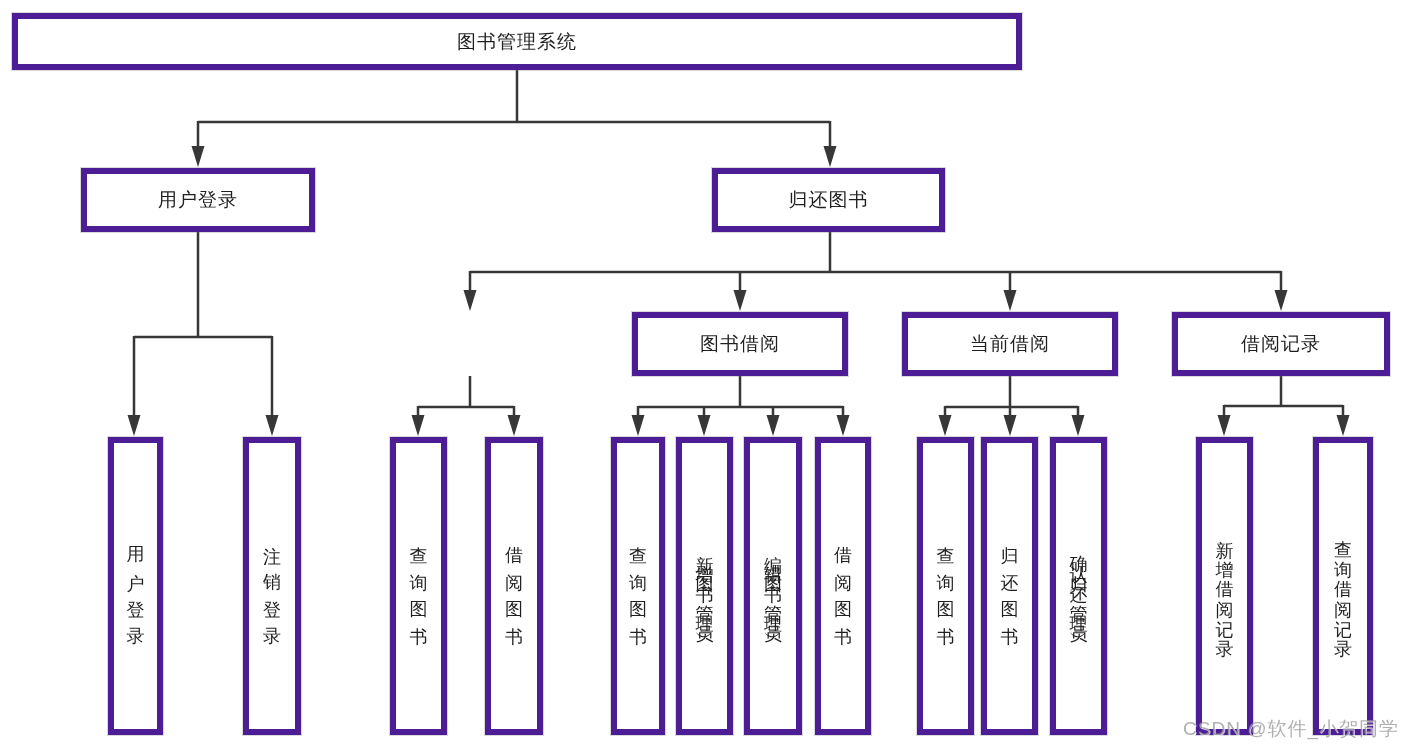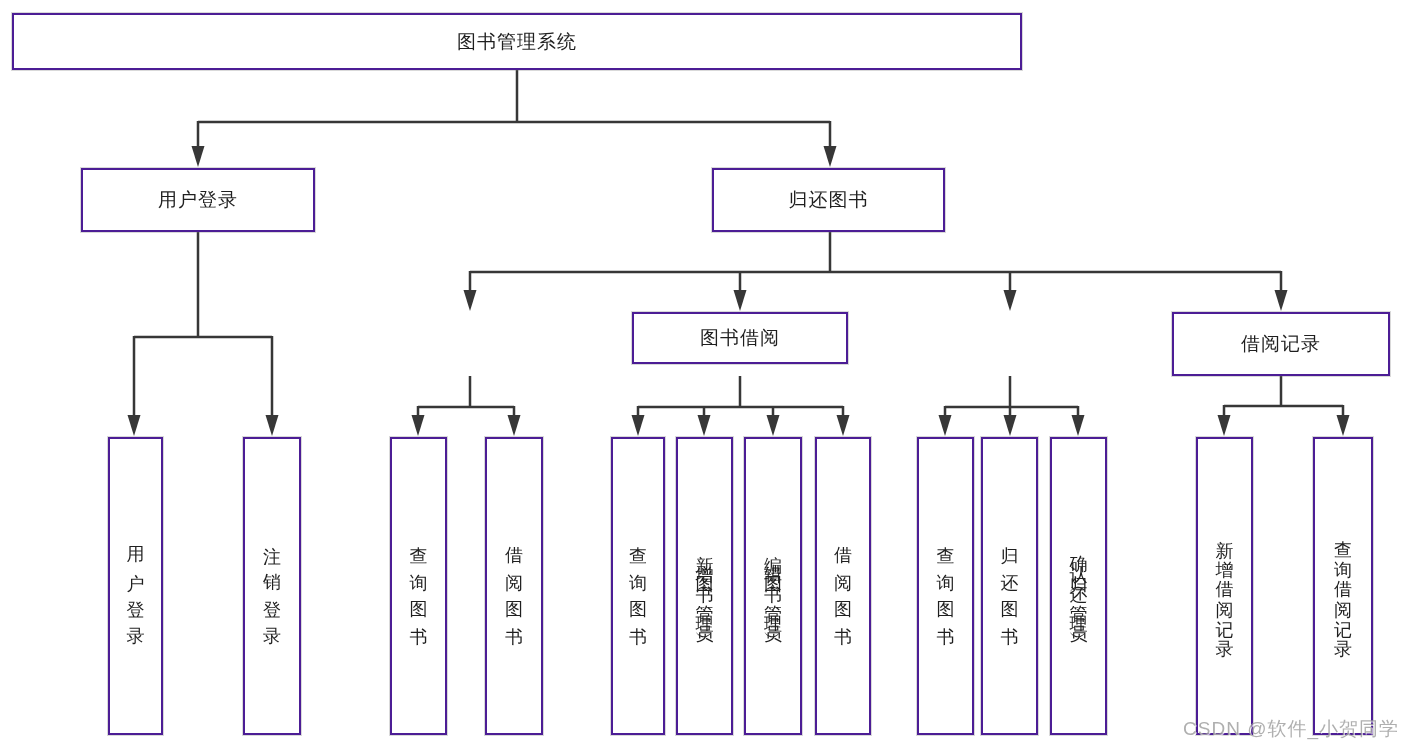--- a/index.html
+++ b/index.html
@@ -3,21 +3,21 @@
 <meta charset="utf-8">
 <style>
   html,body{margin:0;padding:0;background:#ffffff;}
   #canvas{
     position:relative;width:1405px;height:747px;background:#ffffff;overflow:hidden;
     font-family:"Liberation Sans","DejaVu Sans",sans-serif;
   }
   #wires{position:absolute;left:0;top:0;z-index:1;}
   .node{
     position:absolute;box-sizing:border-box;background:#ffffff;
-    border:2px solid #4c1d95;z-index:2;
+    border:6px solid #4c1d95;z-index:2;
     display:flex;align-items:center;justify-content:center;
     box-shadow:0 0 0 1px rgba(120,120,120,0.28);
   }
   .hlbl{
     font-size:19px;color:#1f1f1f;letter-spacing:1px;white-space:nowrap;
   }
   .vtext{
     writing-mode:vertical-rl;text-orientation:mixed;
     font-size:18px;color:#1f1f1f;line-height:1;white-space:nowrap;
   }
@@ -71,22 +71,25 @@
     <span class="hlbl">图书管理系统</span>
   </div>
 
   <div class="node" style="left:81px;top:168px;width:234px;height:64px">
     <span class="hlbl">用户登录</span>
   </div>
   <div class="node" style="left:712px;top:168px;width:233px;height:64px">
     <span class="hlbl">归还图书</span>
   </div>
 
-  <div class="node" style="left:632px;top:312px;width:216px;height:52px">
+  <div class="node" style="left:632px;top:312px;width:216px;height:64px">
     <span class="hlbl">图书借阅</span>
+  </div>
+  <div class="node" style="left:902px;top:312px;width:216px;height:64px">
+    <span class="hlbl">当前借阅</span>
   </div>
   <div class="node" style="left:1172px;top:312px;width:218px;height:64px">
     <span class="hlbl">借阅记录</span>
   </div>
 
   <div class="node" style="left:108px;top:437px;width:55px;height:298px">
     <span class="vtext ls4">用户登录</span>
   </div>
   <div class="node" style="left:243px;top:437px;width:58px;height:298px">
     <span class="vtext ls4">注销登录</span>

